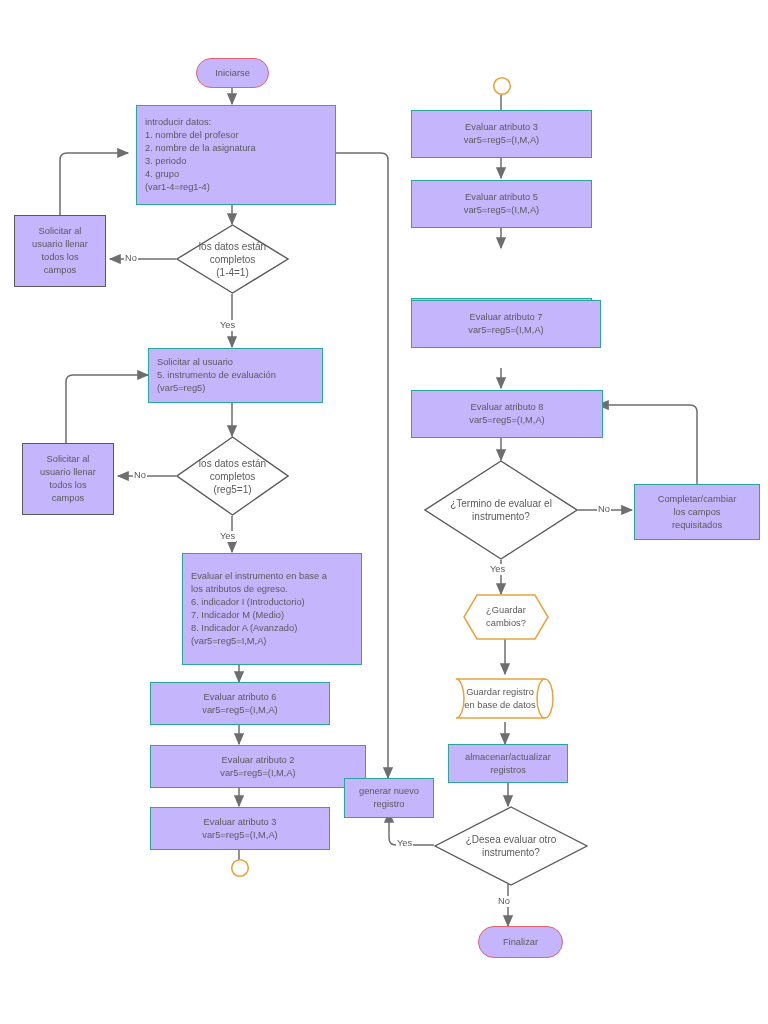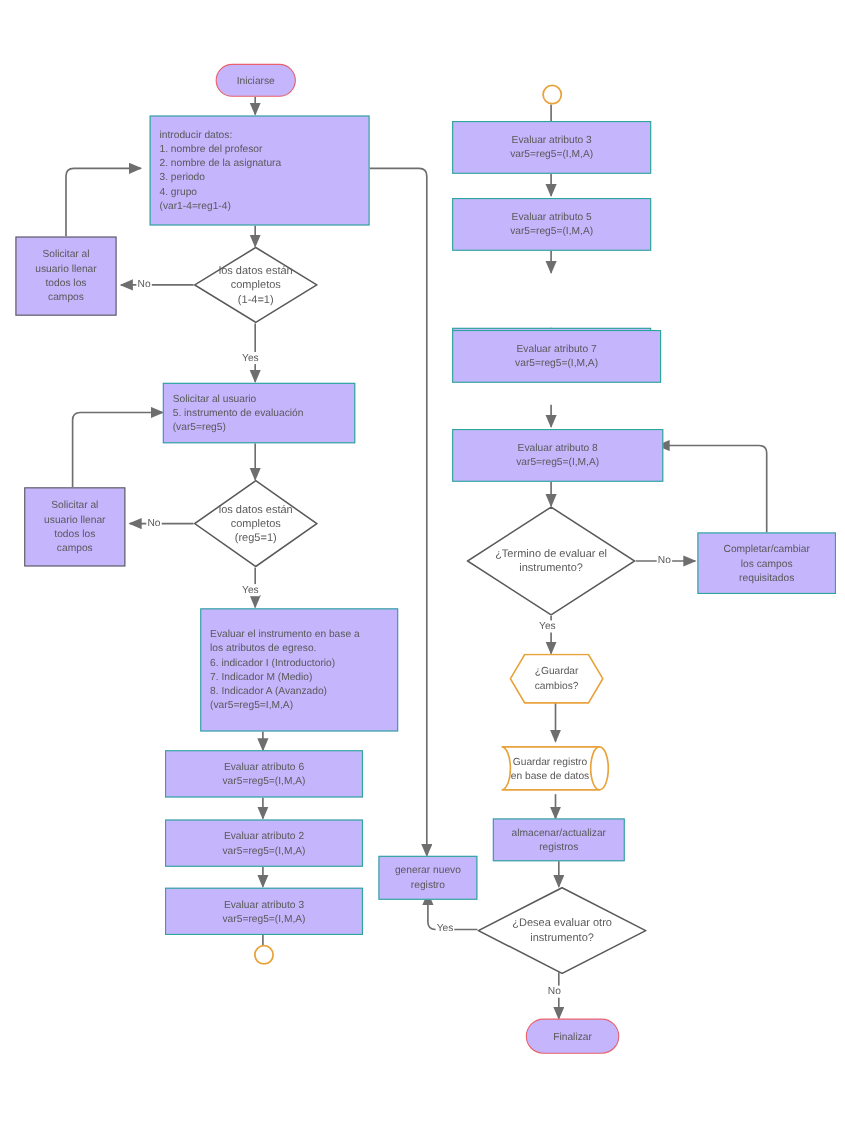--- a/index.html
+++ b/index.html
@@ -167,21 +167,21 @@
 7. Indicador M (Medio)
 8. Indicador A (Avanzado)
 (var5=reg5=I,M,A)</span>
   </div>
 
   <div class="node proc" style="left:150px;top:682px;width:180px;height:43px;">
     <span class="txt">Evaluar atributo 6
 var5=reg5=(I,M,A)</span>
   </div>
 
-  <div class="node proc" style="left:150px;top:745px;width:180px;height:43px;">
+  <div class="node proc" style="left:150px;top:745px;width:216px;height:43px;">
     <span class="txt">Evaluar atributo 2
 var5=reg5=(I,M,A)</span>
   </div>
 
   <div class="node proc" style="left:150px;top:807px;width:180px;height:43px;">
     <span class="txt">Evaluar atributo 3
 var5=reg5=(I,M,A)</span>
   </div>
 
   <div style="position:absolute;left:230px;top:858px;">

